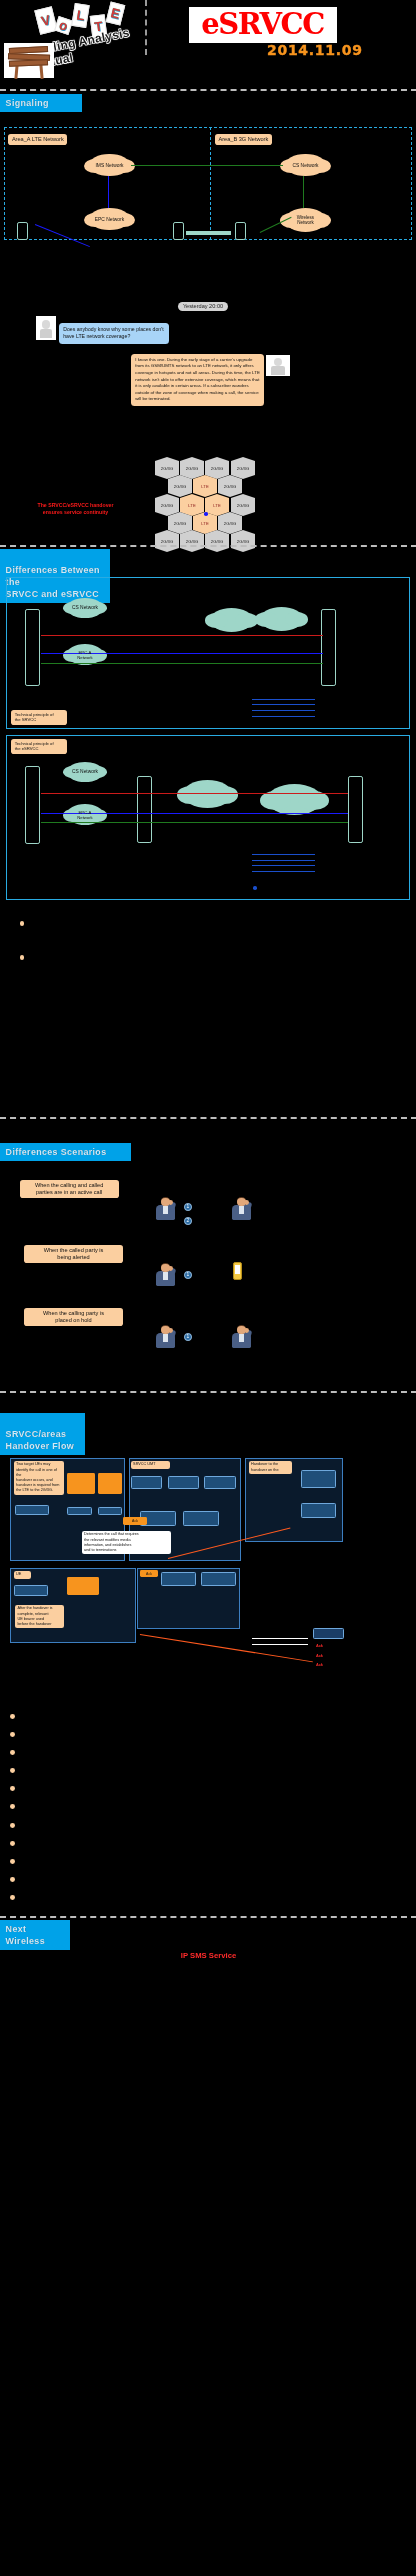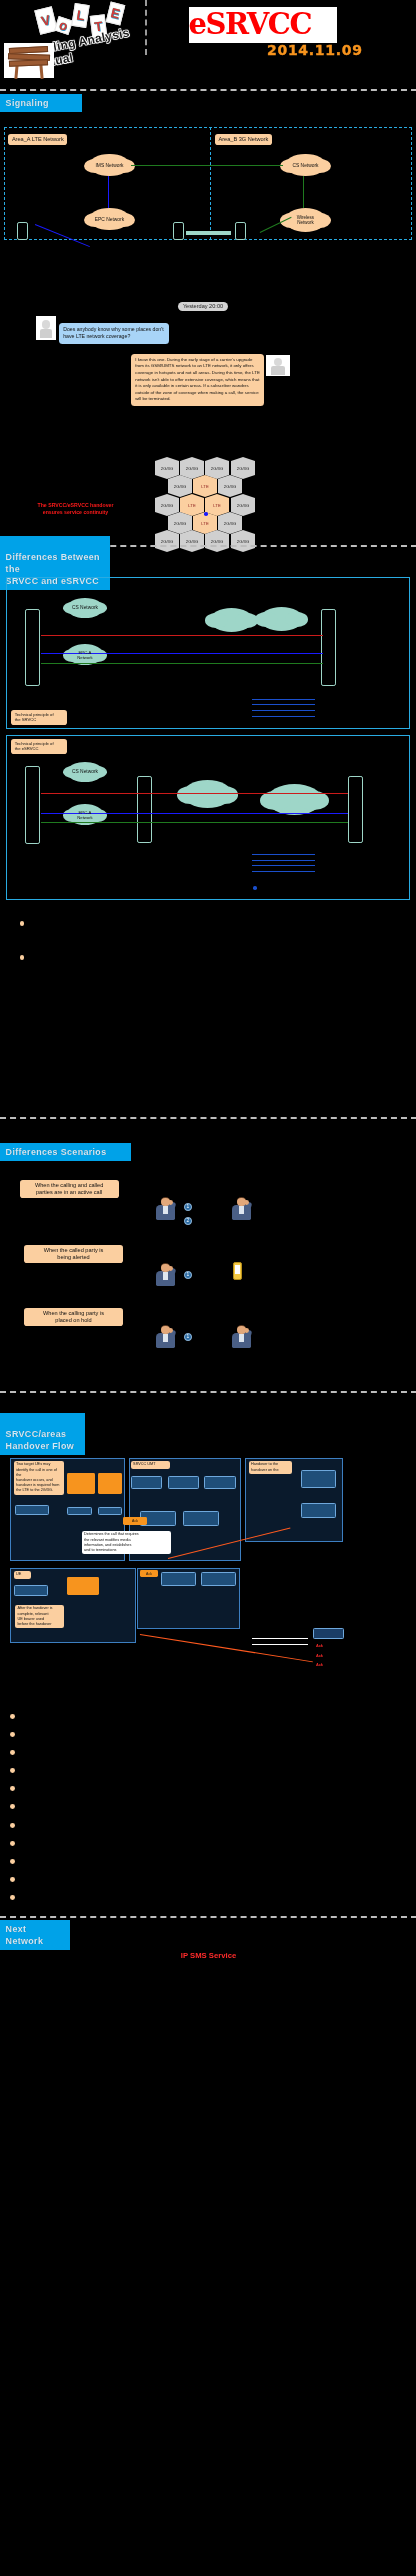--- a/index.html
+++ b/index.html
@@ -48,21 +48,21 @@
   .board .lg1 { left:11.2px; top:21px; transform:rotate(5deg); }
   .board .lg2 { left:36px; top:21px; transform:rotate(-5deg); }
 
   .vdiv {
     position:absolute; left:145px; top:0px; width:0; height:55px;
     border-left:2.1px dashed #9a9a9a;
   }
   .hdr-right { position:absolute; left:185px; top:1.4px; width:231px; height:77px; }
   .esrvcc-box {
     position:absolute; left:3.5px; top:5.6px; width:148px; height:36px;
-    background:#fff; display:flex; align-items:center; 
+    background:#fff; display:flex; align-items:center; justify-content:center;
   }
   .esrvcc-box span {
     font-family:"DejaVu Serif", serif;
     font-size:29px; font-weight:bold; color:#ff0000;
     letter-spacing:-1.4px; line-height:1;
   }
   .datetxt {
     position:absolute; left:82px; top:41px;
     font-family:"DejaVu Sans", sans-serif;
     font-size:14px; font-weight:bold; color:#f7941e;
@@ -362,21 +362,21 @@
         <span>2G/3G</span>
       </div>
       <div class="hex" style="left: 231px; top: 534px;">
         <span>2G/3G</span>
       </div>
     </div>
   <div class="dot" style="left:204px; top:512px; width:3.5px; height:3.5px; background:#1a1aff;"></div>
 
   <div class="hrule" style="top:545px"></div>
 
-  <div class="sect" style="left:0; top:536px; width:110px; white-space:pre-line;">
+  <div class="sect" style="left:0; top:549px; width:110px; white-space:pre-line;">
     <span>Differences Between the
 SRVCC and eSRVCC</span>
   </div>
 
   <div class="solidbox" style="left:5.6px; top:577px; width:404px; height:152px;"></div>
   <div class="tag tagw" style="left:11.2px; top:710px; width:56px; white-space:pre-line; font-size:4.2px;">Technical principle of
 the SRVCC</div>
 
   <div class="phone" style="left:25px; top:609px; width:15.4px; height:77px;"></div>
   <div class="cloud teal" style="left:67px; top:598px; width:36px; height:19.6px;">
@@ -569,19 +569,19 @@
   <div class="bullet" style="left:9.8px; top:1804px;"></div>
   <div class="bullet" style="left:9.8px; top:1823px;"></div>
   <div class="bullet" style="left:9.8px; top:1841px;"></div>
   <div class="bullet" style="left:9.8px; top:1859px;"></div>
   <div class="bullet" style="left:9.8px; top:1877px;"></div>
   <div class="bullet" style="left:9.8px; top:1895px;"></div>
 
   <div class="hrule" style="top:1916px"></div>
 
   <div class="sect" style="left:0; top:1920px; width:70px;">
-    <span>Next Network</span>
+    <span>Next Wireless</span>
   </div>
   <div class="footline" style="top:1951px;">IP SMS Service</div>
 
   <div class="dashbox" style="left:2.8px; top:127px; width:411px; height:1797px; border:none;"></div>
 </div>
 
 
 </body></html>

